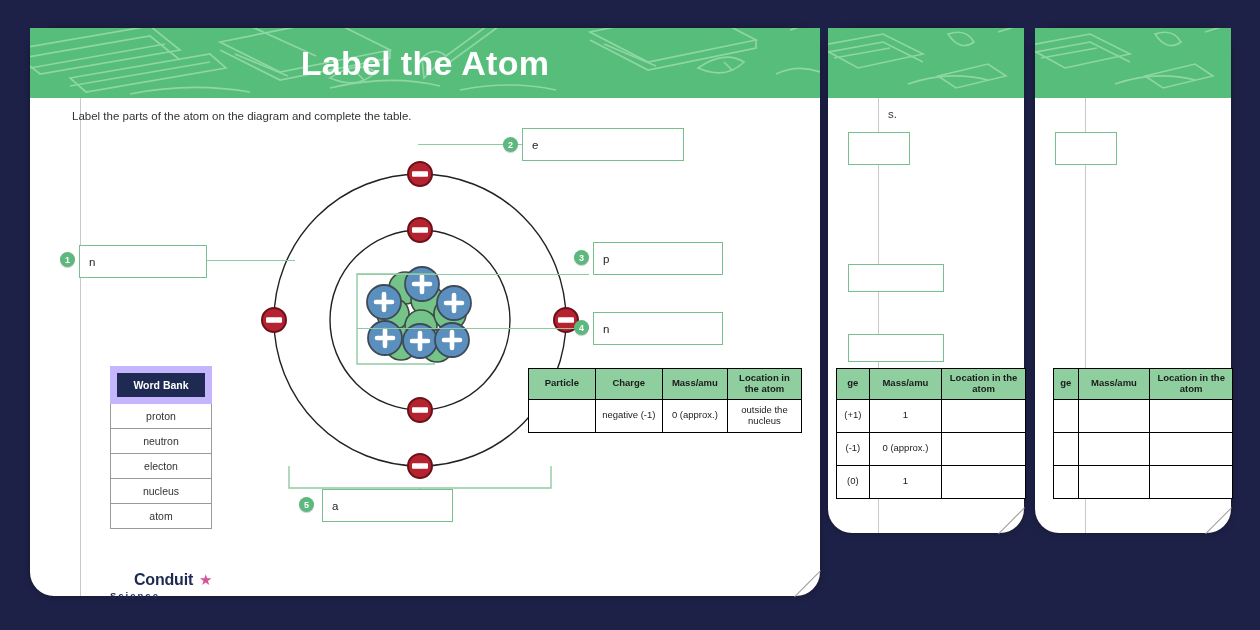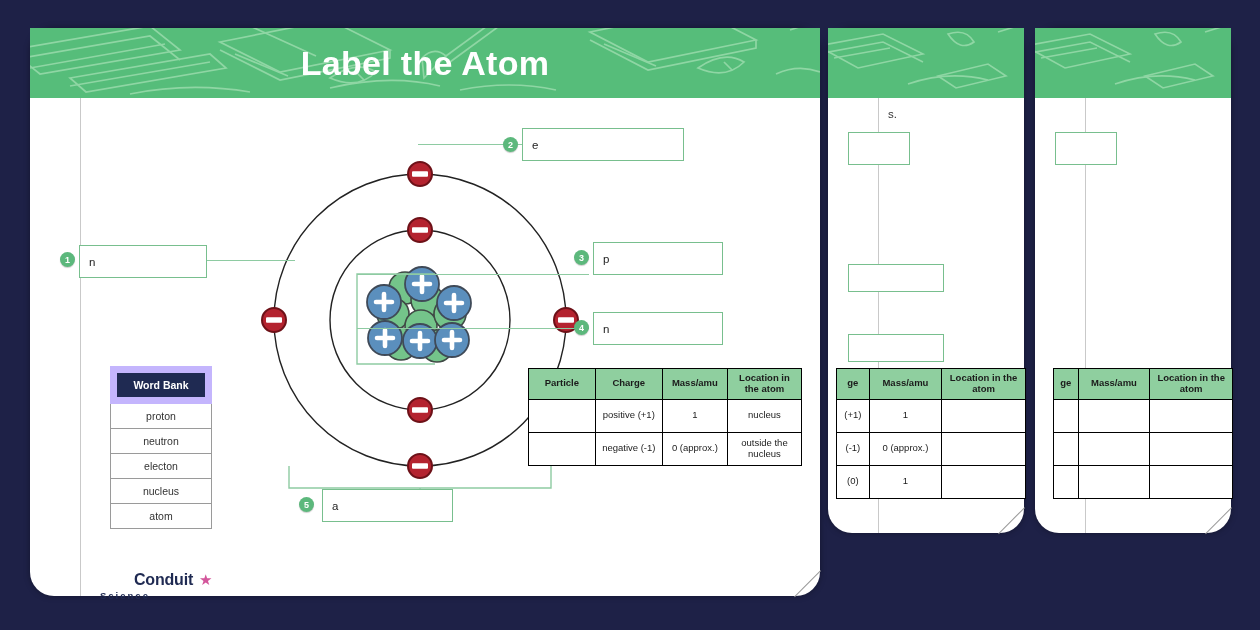--- a/index.html
+++ b/index.html
@@ -86,21 +86,21 @@
     text-align:center;height:22px;line-height:1.15;
   }
 
   
   .atom{position:absolute;left:215px;top:120px;width:350px;height:350px;}
 
   
   .logo{position:absolute;left:58px;top:543px;}
   .logo .c{font-size:16px;font-weight:bold;color:#1f2a52;letter-spacing:-.2px;}
   .logo .star{color:#d3569b;font-size:15px;margin-left:6px;}
-  .logo .s{font-size:9.5px;font-weight:bold;color:#1f2a52;letter-spacing:2px;margin-left:12px;margin-top:1px;}
+  .logo .s{font-size:9.5px;font-weight:bold;color:#1f2a52;letter-spacing:2px;margin-left:22px;margin-top:1px;}
 </style>
 </head>
 <body>
 
 <div class="stage">
 
   <div class="sheet" id="sheet3">
     <div class="band">
       <svg width="196" height="70" viewBox="0 0 196 70">
         <g fill="none" stroke="#8fd6a4" stroke-width="1.6">
@@ -229,20 +229,21 @@
           <path d="M760 2 L790 -8"></path>
           <path d="M746 46 q22 -10 44 -2"></path>
           <path d="M100 66 q60 -12 120 -2"></path>
         </g>
       </svg>
       <div class="title">Label the Atom</div>
     </div>
 
     <div class="marginline"></div>
 
+    <div class="instr" style="left:42px;top:82px;">Label the parts of the atom on the diagram and complete the table.</div>
 
     <div class="atom">
       <svg width="350" height="350" viewBox="0 0 350 350">
 
         <circle cx="175" cy="172" r="146" fill="none" stroke="#222" stroke-width="1.4"></circle>
         <circle cx="175" cy="172" r="90" fill="none" stroke="#222" stroke-width="1.4"></circle>
 
         <g>
           <circle cx="160" cy="140" r="16" fill="#74c48a" stroke="#3f4a45" stroke-width="1.6"></circle>
           <circle cx="182" cy="152" r="16" fill="#74c48a" stroke="#3f4a45" stroke-width="1.6"></circle>
@@ -365,26 +366,20 @@
         <tr>
           <th style="width:68px">Particle</th>
           <th style="width:68px">Charge</th>
           <th style="width:62px">Mass/amu</th>
           <th style="width:76px">Location in the atom</th>
         </tr>
       </thead>
       <tbody>
         <tr>
           <td></td>
-          <td>positive (+1)</td>
-          <td>1</td>
-          <td>nucleus</td>
-        </tr>
-        <tr>
-          <td></td>
           <td>negative (-1)</td>
           <td>0 (approx.)</td>
           <td>outside the nucleus</td>
         </tr>
       </tbody>
     </table>
 
     <div class="logo">
       <div style="display:flex;align-items:flex-start;margin-left:46px;">
         <span class="c">Conduit</span>

